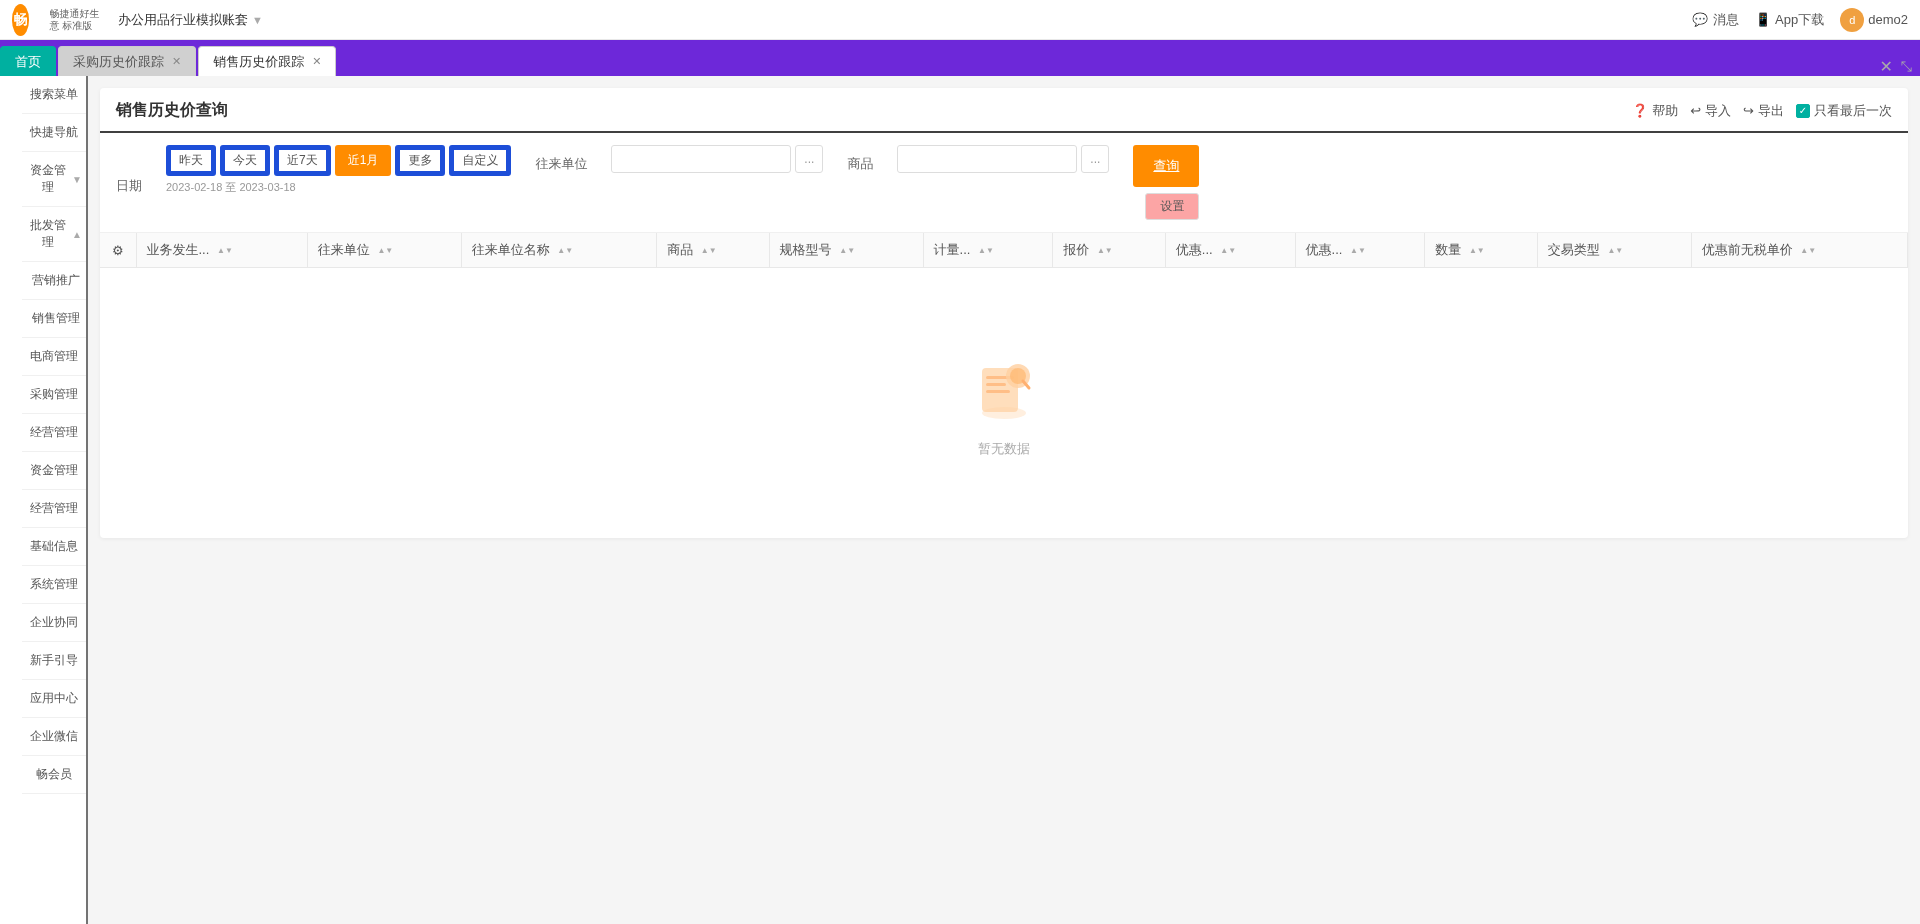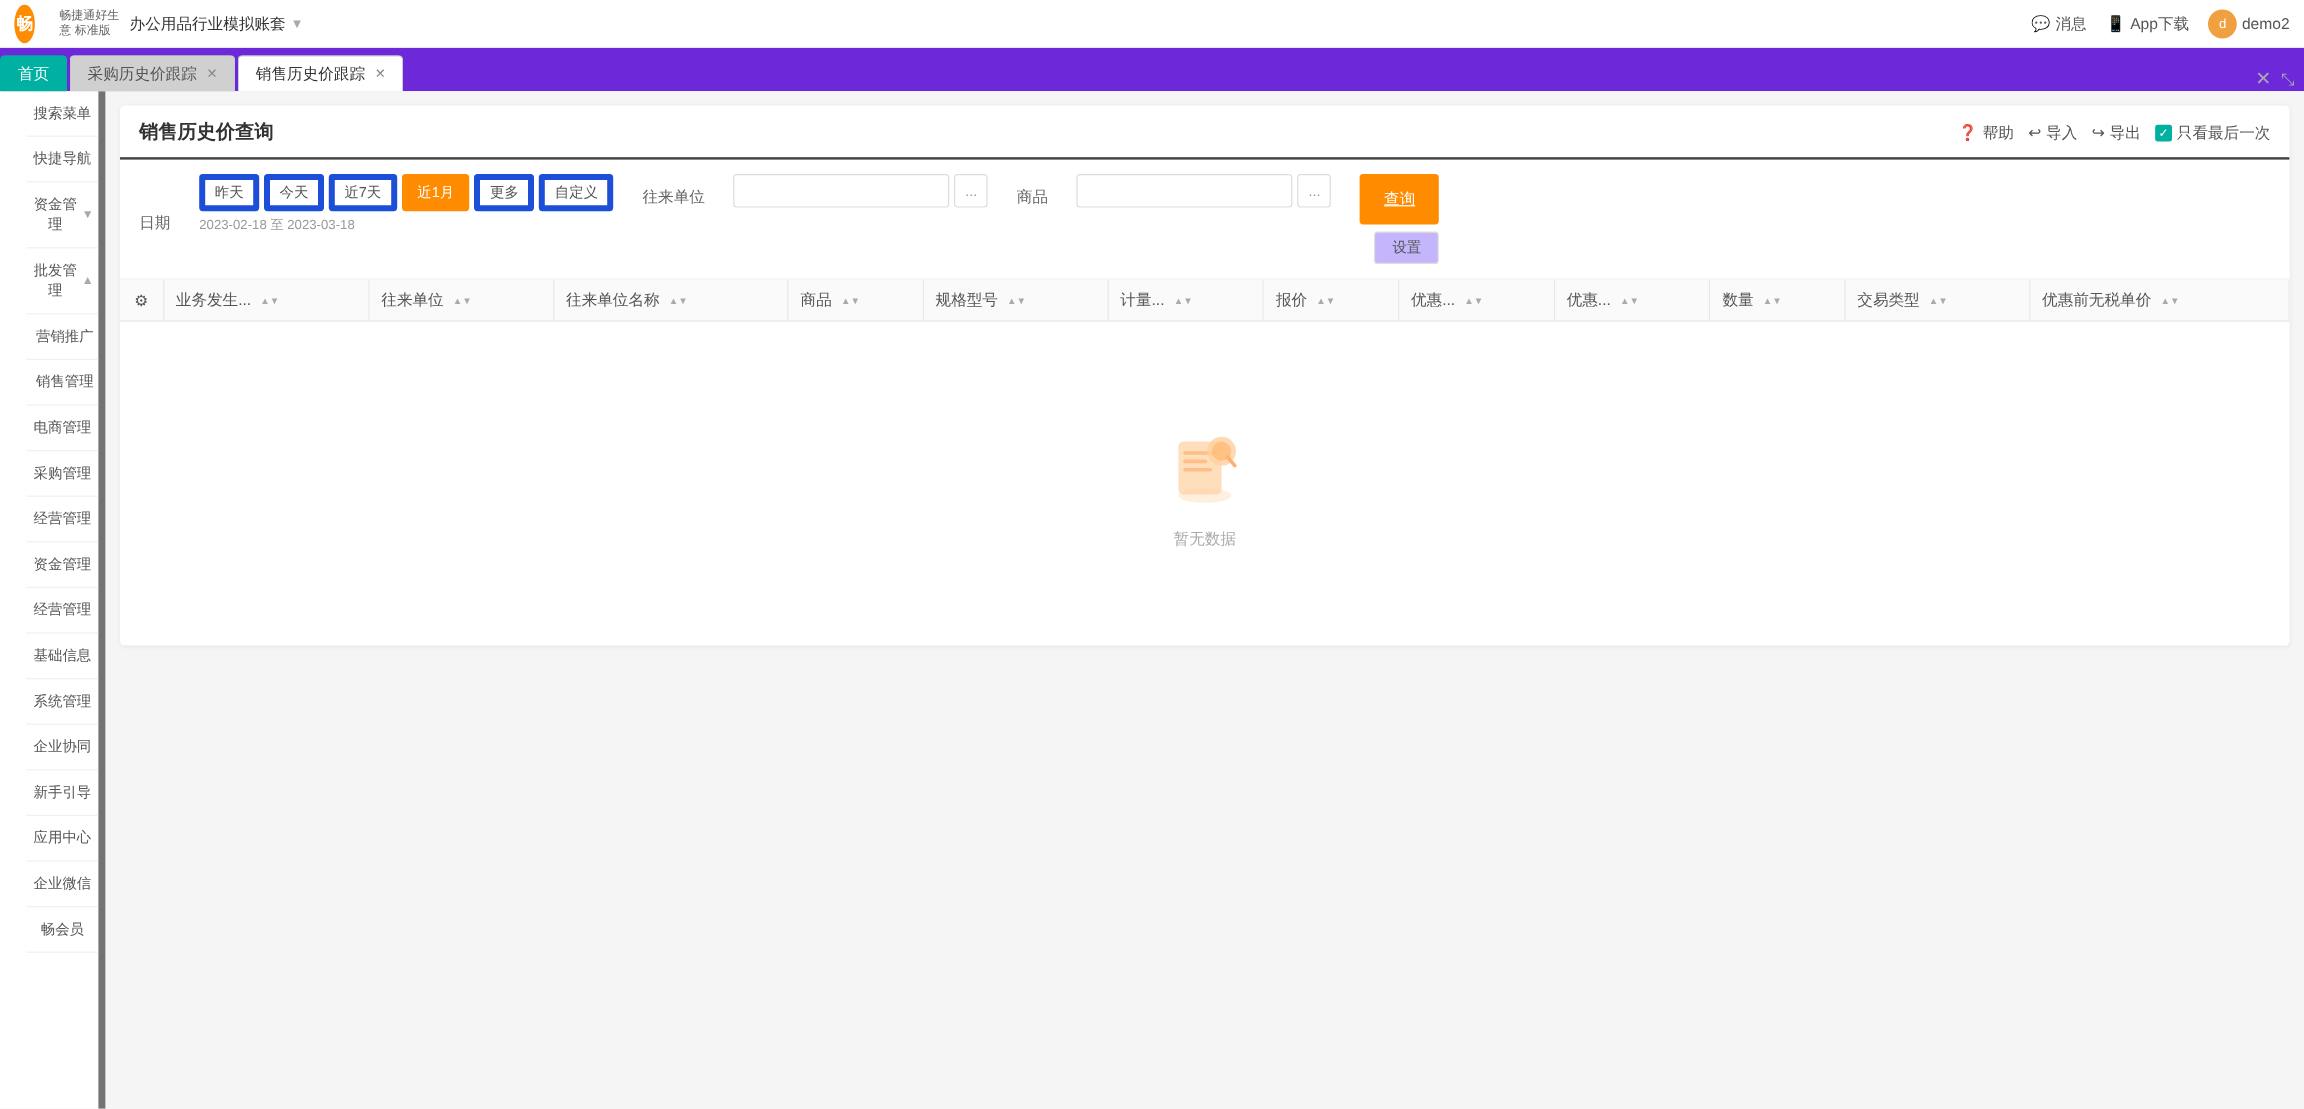--- a/index.html
+++ b/index.html
@@ -37,20 +37,21 @@
     .logo-text {
       font-size: 10px;
       color: #666;
       margin-left: 20px;
       line-height: 1.2;
     }
     .header-center {
       flex: 1;
       display: flex;
       padding-left: 8px;
+      margin-left: 10px;
     }
     .header-dropdown {
       font-size: 13px;
       color: #333;
       cursor: pointer;
       display: flex;
       align-items: center;
       gap: 4px;
     }
     .header-right {
@@ -115,21 +116,21 @@
     .main-layout {
       display: flex;
       height: calc(100vh - 76px);
     }
 
     
     .sidebar {
       width: 88px;
       min-width: 88px;
       background: #fff;
-      border-right: 6px solid #737373;
+      border-right: 2px solid #737373;
       display: flex;
       flex-direction: column;
       overflow-y: auto;
       padding-left: 22px;
     }
     .sidebar-item {
       padding: 10px 4px;
       text-align: center;
       cursor: pointer;
       font-size: 12px;
@@ -298,21 +299,21 @@
       color: #fff;
       border: none;
       border-radius: 3px;
       padding: 12px 20px;
       font-size: 13px;
       cursor: pointer;
       white-space: nowrap;
       text-decoration: underline;
     }
     .btn-settings {
-      background: #c4b5fd;
+      background: #fca5a5;
       color: #555;
       border: 1px solid #ddd;
       border-radius: 3px;
       padding: 4px 14px;
       font-size: 12px;
       cursor: pointer;
     }
 
     
     .table-wrap {

